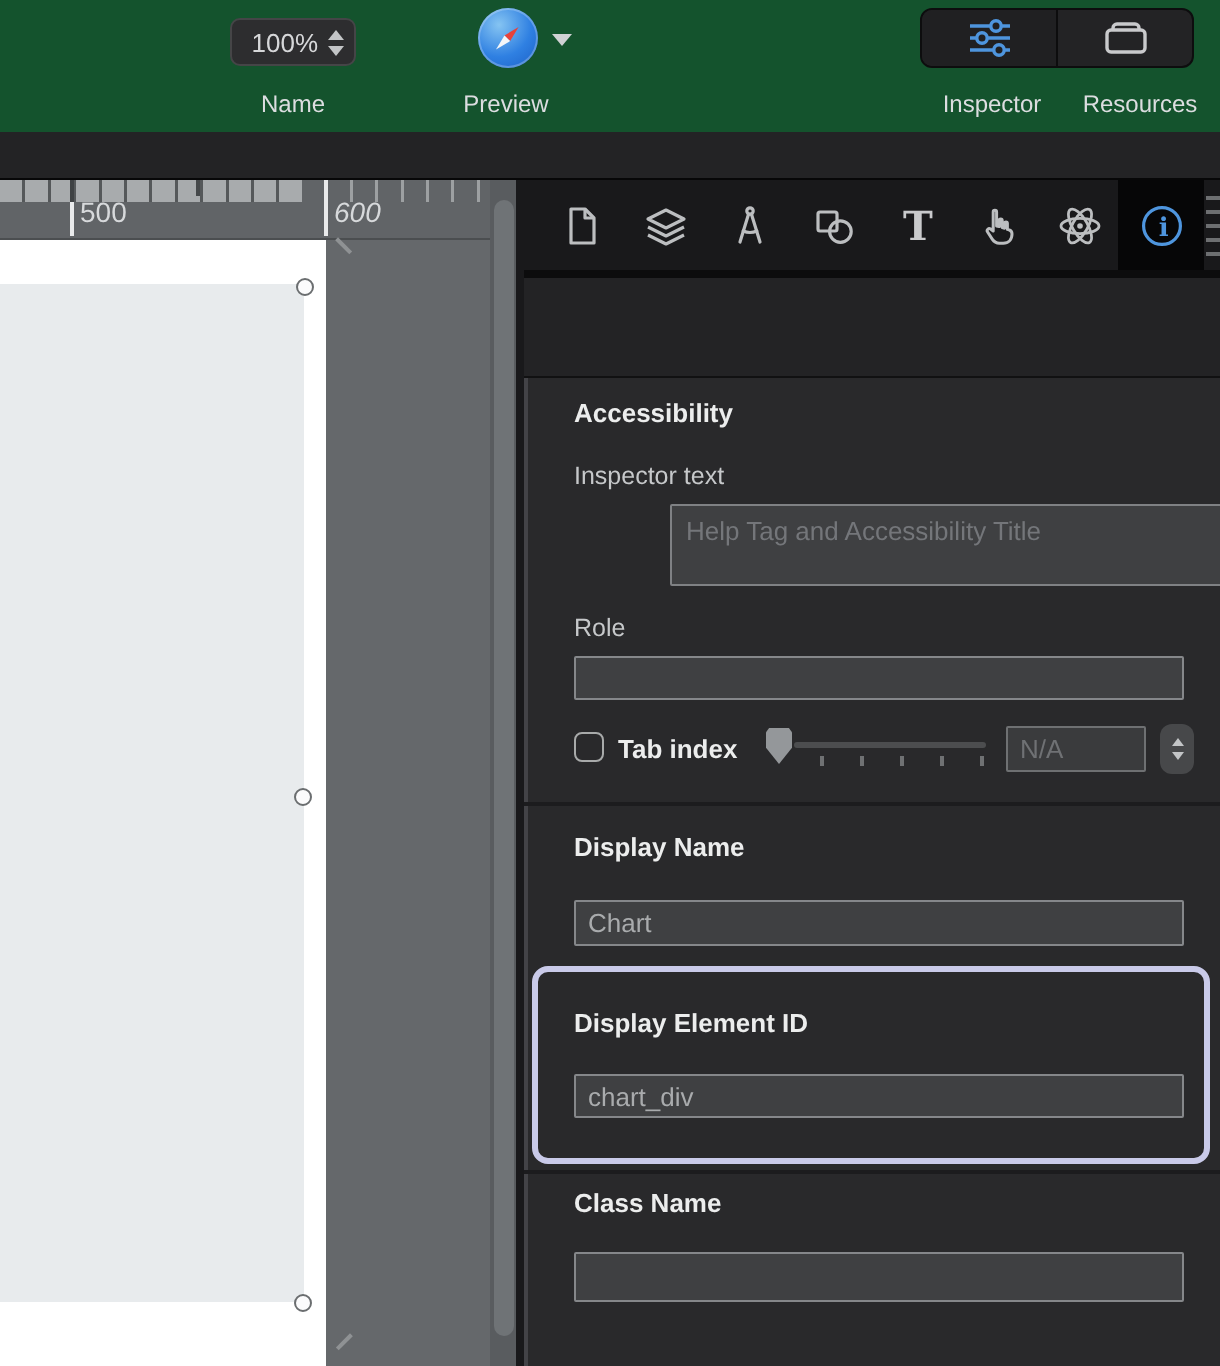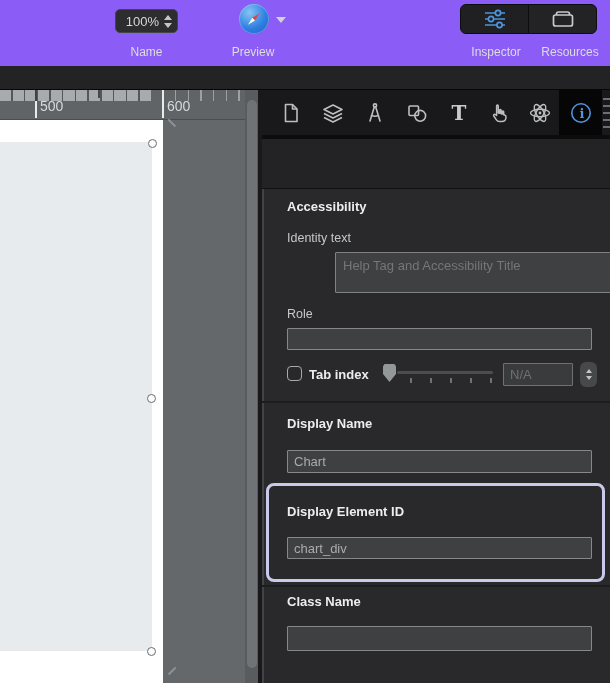--- a/index.html
+++ b/index.html
@@ -1,21 +1,21 @@
 <!DOCTYPE html>
 <html><head>
 <meta charset="utf-8">
 <style>
   html,body{margin:0;padding:0;background:#1a1a1c;}
   *{box-sizing:border-box;}
   #app{position:relative;width:610px;height:683px;overflow:hidden;
        font-family:"Liberation Sans",sans-serif;background:#29292b;}
   .abs{position:absolute;}
   
-  .toolbar{left:0;top:0;width:610px;height:66px;background:#8b5cf6;}
+  .toolbar{left:0;top:0;width:610px;height:66px;background:#14532d;}
   .caption{font-size:12px;color:#dcdde0;text-align:center;}
   .zoomstep{left:115px;top:9px;width:63px;height:24px;background:#2d2d2f;
             border:1px solid #454547;border-radius:5px;display:flex;align-items:center;
             padding:0 5px 0 8px;}
   .zoomstep .val{flex:1;font-size:13px;color:#d6d7d9;text-align:right;padding-right:5px;}
   .chevcol{display:flex;flex-direction:column;gap:3px;align-items:center;}
   .tri-up{width:0;height:0;border-left:4px solid transparent;border-right:4px solid transparent;
           border-bottom:5px solid #c3c5c7;}
   .tri-dn{width:0;height:0;border-left:4px solid transparent;border-right:4px solid transparent;
           border-top:5px solid #c3c5c7;}
@@ -140,21 +140,21 @@
   <div class="abs pasteboard"></div>
 
   <div class="abs ruler">
     <div class="abs rulerstrip"></div>
     <div class="abs rulerticksdark"></div>
     <div class="abs" style="left:35px;top:0;width:1.5px;height:11px;background:#3f4244;"></div>
     <div class="abs" style="left:35px;top:11px;width:1.5px;height:17px;background:#e9eaeb;"></div>
     <div class="abs" style="left:98px;top:0;width:1.5px;height:8px;background:#45484a;"></div>
     <div class="abs" style="left:162px;top:0;width:1.5px;height:28px;background:#e9eaeb;"></div>
     <div class="abs rlabel" style="left:40px;">500</div>
-    <div class="abs rlabel" style="left:167px;">600</div>
+    <div class="abs rlabel" style="left:167px;font-style:italic;">600</div>
   </div>
 
   <div class="abs canvas"></div>
   <div class="abs element"></div>
   <div class="abs handle" style="left:147.5px;top:138.5px;"></div>
   <div class="abs handle" style="left:146.5px;top:393.5px;"></div>
   <div class="abs handle" style="left:146.5px;top:646.5px;"></div>
   <div class="abs cornermark" style="left:167px;top:122px;transform:rotate(45deg);"></div>
   <div class="abs cornermark" style="left:167px;top:670px;transform:rotate(-45deg);"></div>
 
@@ -231,21 +231,21 @@
     <div class="abs ovflbar" style="top:105px;"></div>
     <div class="abs ovflbar" style="top:112px;"></div>
     <div class="abs ovflbar" style="top:119px;"></div>
     <div class="abs ovflbar" style="top:126px;"></div>
   </div>
 
   <div class="abs tabsep"></div>
   <div class="abs idband"></div>
 
   <div class="abs hdr" style="left:287px;top:199px;">Accessibility</div>
-  <div class="abs lbl" style="left:287px;top:231px;">Identity text</div>
+  <div class="abs lbl" style="left:287px;top:231px;">Inspector text</div>
   <textarea class="field" style="top: 252px;" placeholder="Help Tag and Accessibility Title"></textarea>
   <div class="abs lbl" style="left:287px;top:307px;">Role</div>
   <input class="field" style="top: 328px; height: 22px;">
 
   <div class="abs checkbox"></div>
   <div class="abs hdr" style="left:309px;top:367px;">Tab index</div>
   <div class="abs slidertrack"></div>
   <div class="abs sliderthumb"></div>
   <div class="abs slidertick" style="left:410px;"></div>
   <div class="abs slidertick" style="left:430px;"></div>

